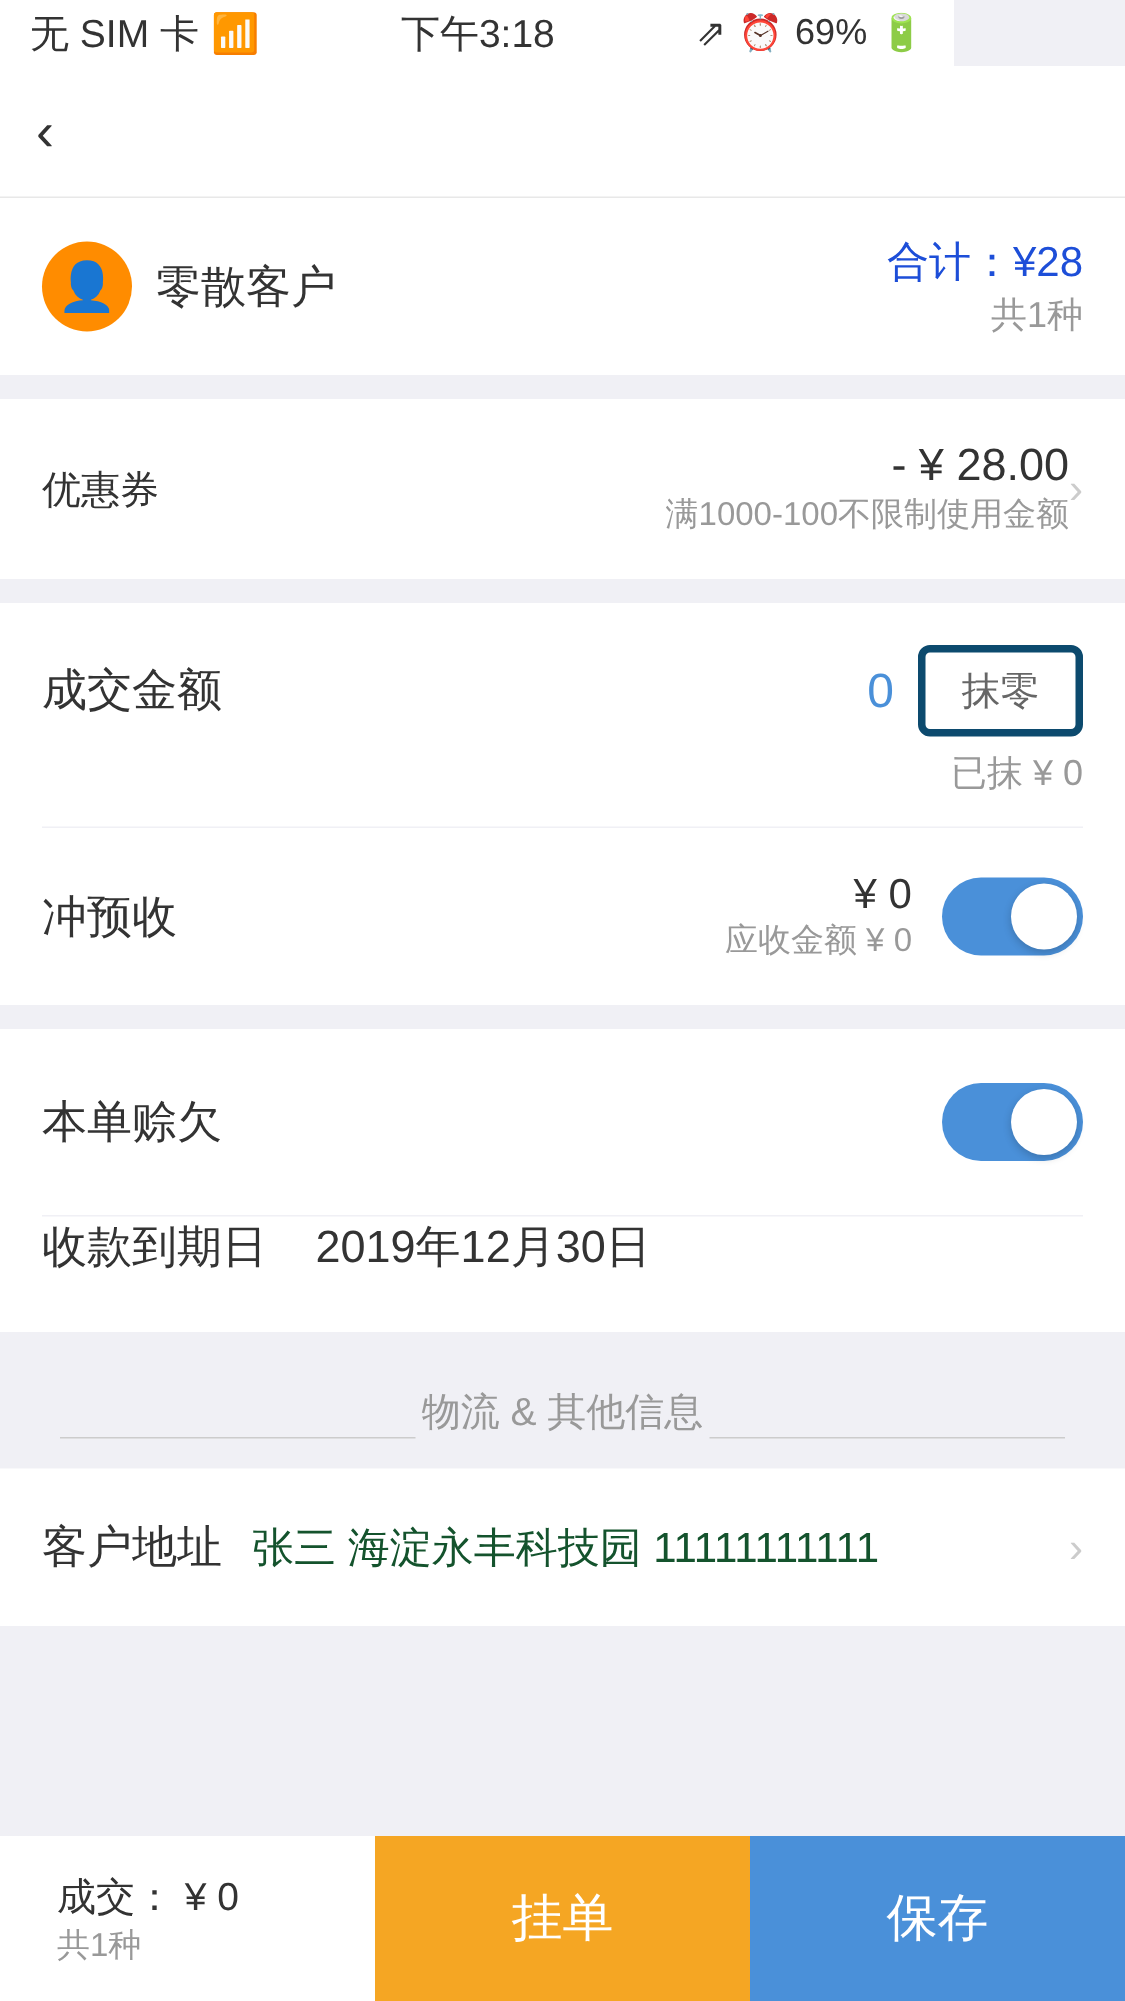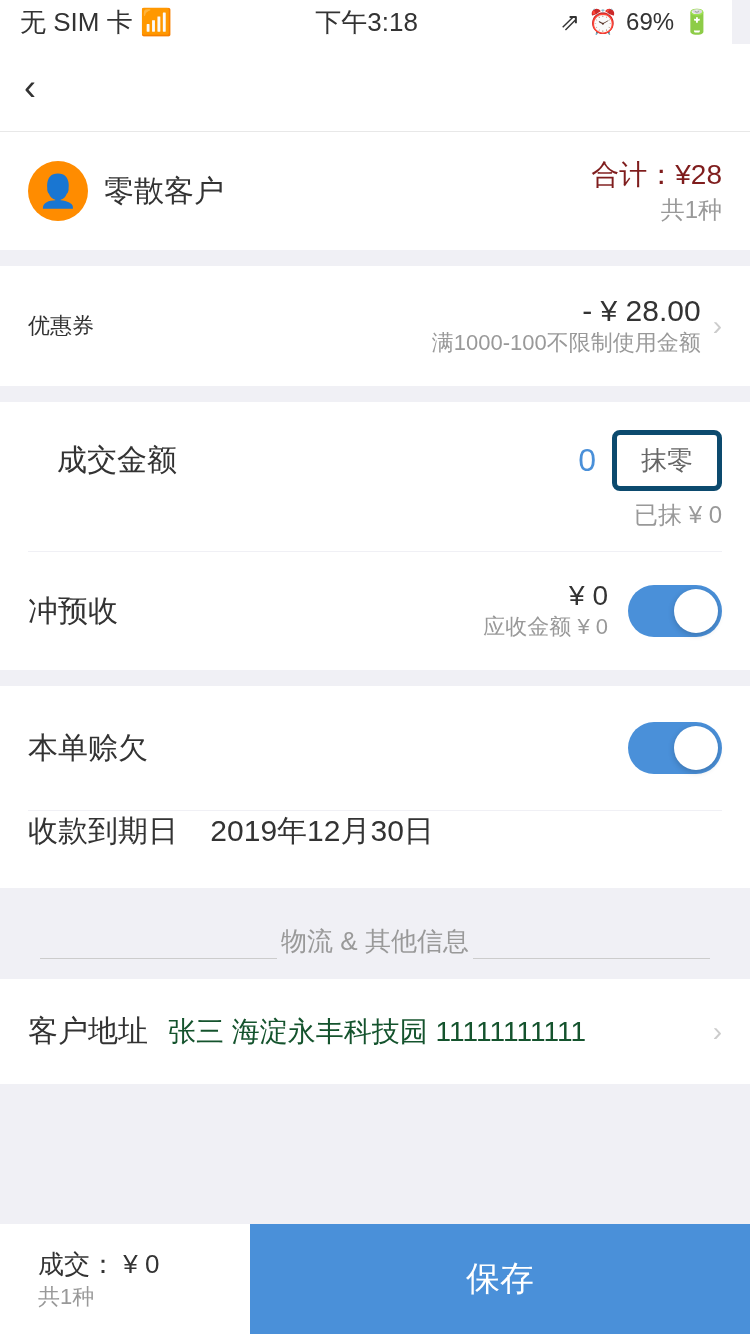--- a/index.html
+++ b/index.html
@@ -9,21 +9,21 @@
       min-height: 1334px;
       font-family: -apple-system, "PingFang SC", "Helvetica Neue", sans-serif;
       background: #f0f0f5;
       font-size: 28px;
       color: #333;
       position: relative;
     }
 
     
     .status-bar {
-      width: 732px;
+      width: 636px;
       height: 44px;
       background: #fff;
       display: flex;
       align-items: center;
       justify-content: space-between;
       padding: 0 20px;
       font-size: 26px;
       font-weight: 500;
     }
     .status-left { display: flex; align-items: center; gap: 8px; }
@@ -92,21 +92,21 @@
     }
     .customer-name {
       font-size: 30px;
       color: #333;
     }
     .customer-right {
       text-align: right;
     }
     .total-amount {
       font-size: 28px;
-      color: #7f1d1d;
+      color: #1d4ed8;
       margin-left: 36px;
     }
     .total-count {
       font-size: 24px;
       color: #999;
     }
 
     
     .divider {
       height: 1px;
@@ -115,48 +115,47 @@
     }
 
     
     .coupon-row {
       display: flex;
       align-items: center;
       justify-content: space-between;
       padding: 28px 28px;
     }
     .coupon-label {
-      font-size: 22px;
+      font-size: 26px;
       color: #333;
     }
     .coupon-right {
       display: flex;
       align-items: center;
-      gap: 12px;
+      gap: 0;
     }
     .coupon-info {
       text-align: right;
     }
     .coupon-discount {
       font-size: 30px;
       color: #333;
     }
     .coupon-desc {
       font-size: 22px;
       color: #999;
     }
     .chevron-icon {
       font-size: 28px;
       color: #ccc;
     }
 
     
     .amount-section {
       padding: 28px 28px 0;
-      margin-left: 29px;
     }
     .amount-row {
       display: flex;
       align-items: center;
       justify-content: space-between;
     }
     .amount-label {
       font-size: 30px;
       color: #333;
     }
@@ -447,14 +446,15 @@
     </div>
   </div>
 
 </div>
 
 <div class="bottom-bar">
   <div class="bottom-info">
     <span class="bottom-transaction-label">成交：  ¥ 0</span>
     <span class="bottom-count">共1种</span>
   </div>
+  <div class="btn-hang">挂单</div>
   <div class="btn-save">保存</div>
 </div>
 
 </body></html>

